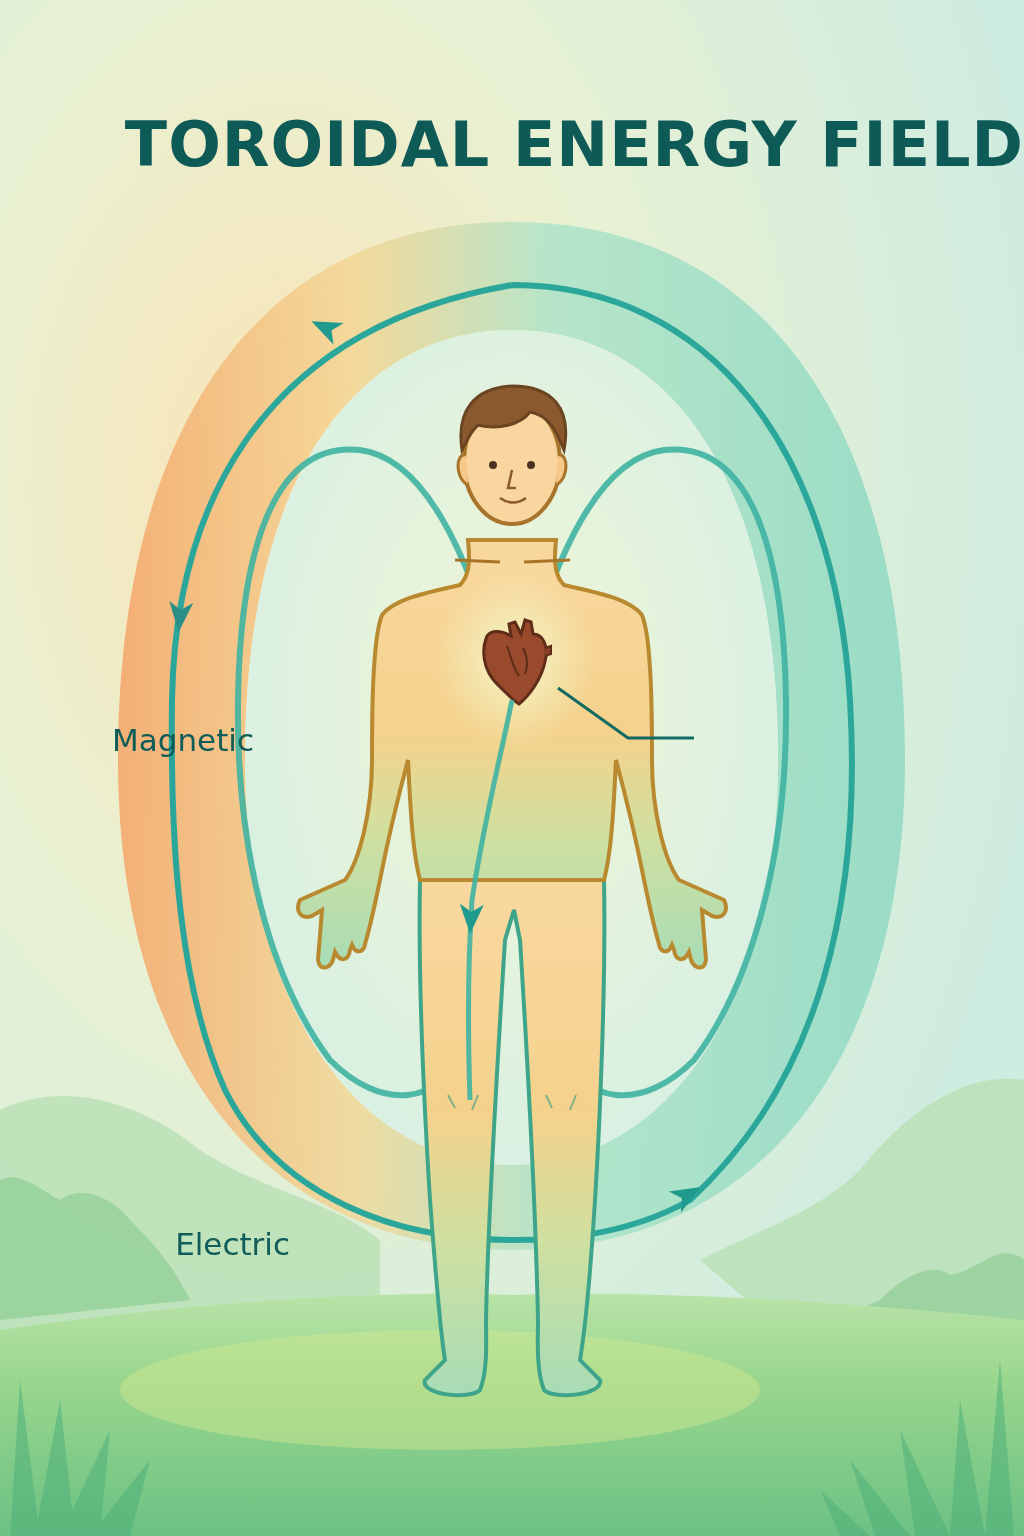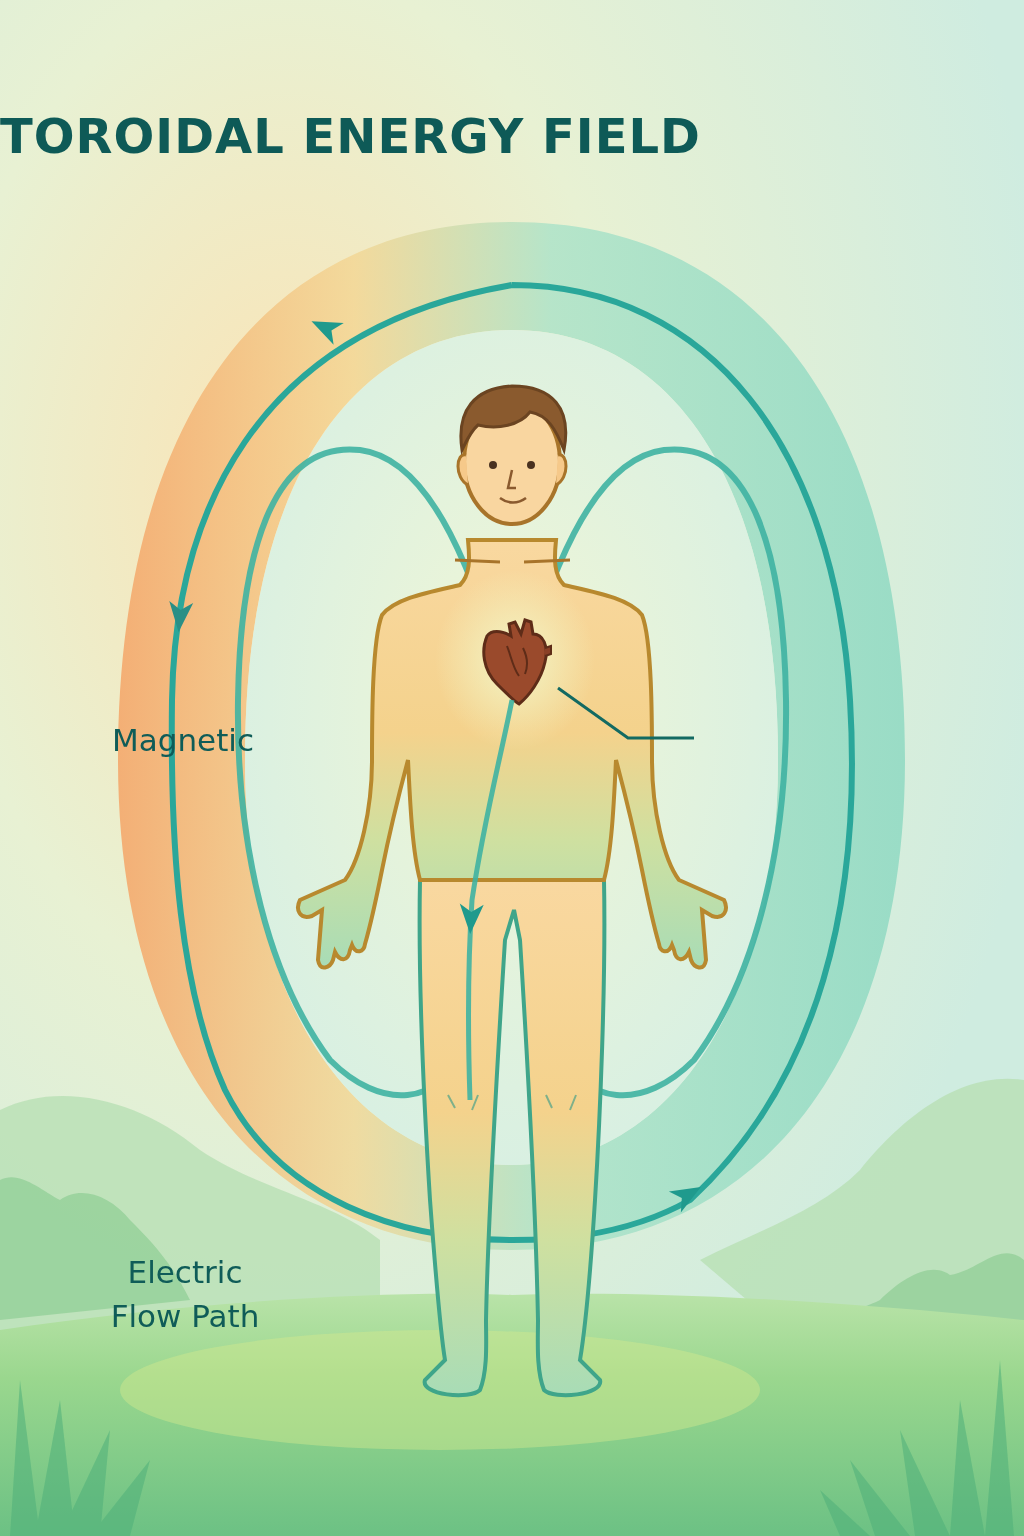--- a/index.html
+++ b/index.html
@@ -3,31 +3,31 @@
   <meta charset="utf-8">
   <style>
     html, body { margin: 0; padding: 0; }
     body {
       width: 1024px; height: 1536px; overflow: hidden; position: relative;
       background: #dff0e2;
       font-family: "DejaVu Sans", "Liberation Sans", sans-serif;
     }
     .canvas { position: absolute; left: 0; top: 0; width: 1024px; height: 1536px; }
     .title {
-      position: absolute; left: 0; width: 1024px; top: 108px; text-align: left;
+      position: absolute; left: 0; width: 1024px; top: 108px; text-align: right;
       font-family: "DejaVu Sans", sans-serif; font-weight: bold;
-      font-size: 48px; letter-spacing: 1px; color: #0e5a57;
+      font-size: 62px; letter-spacing: 1px; color: #0e5a57;
     }
     .label {
       position: absolute; color: #0f5c58; font-family: "DejaVu Sans", sans-serif;
       font-size: 31px; line-height: 44px; text-align: center;
     }
     .lbl-magnetic { left: 78px; top: 718px; width: 210px; }
     .lbl-em { left: 688px; top: 690px; width: 300px; }
-    .lbl-electric { left: 80px; top: 1250px; width: 210px; }
+    .lbl-electric { left: 80px; top: 1222px; width: 210px; text-align: right; }
   </style>
 </head>
 <body>
 
 <svg class="canvas" viewBox="0 0 1024 1536" xmlns="http://www.w3.org/2000/svg">
   <defs>
     <radialGradient id="bgGlow" cx="0.28" cy="0.32" r="0.75">
       <stop offset="0" stop-color="#fbe3b4"></stop>
       <stop offset="0.45" stop-color="#e8f1d3"></stop>
       <stop offset="1" stop-color="#cfece0"></stop>
@@ -150,14 +150,13 @@
 
 <div class="label lbl-magnetic">
   <div>Magnetic</div>
 </div>
 
 <div class="label lbl-em">
 </div>
 
 <div class="label lbl-electric">
   <div>Electric</div>
-  <div>Flow Path</div>
 </div>
 
 </body></html>

